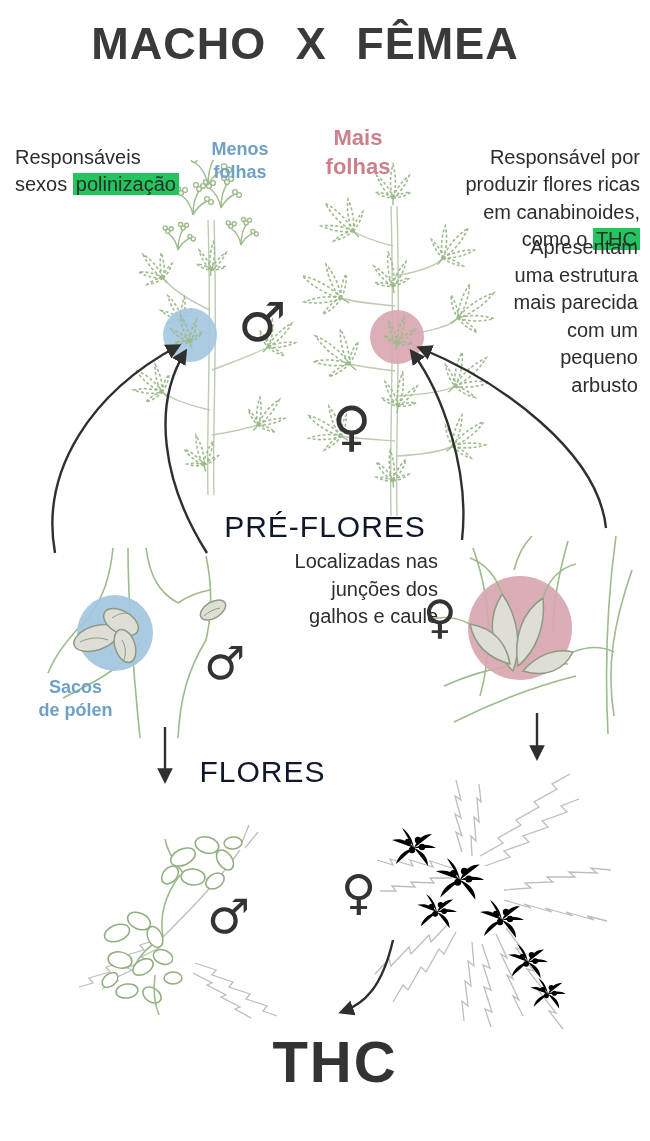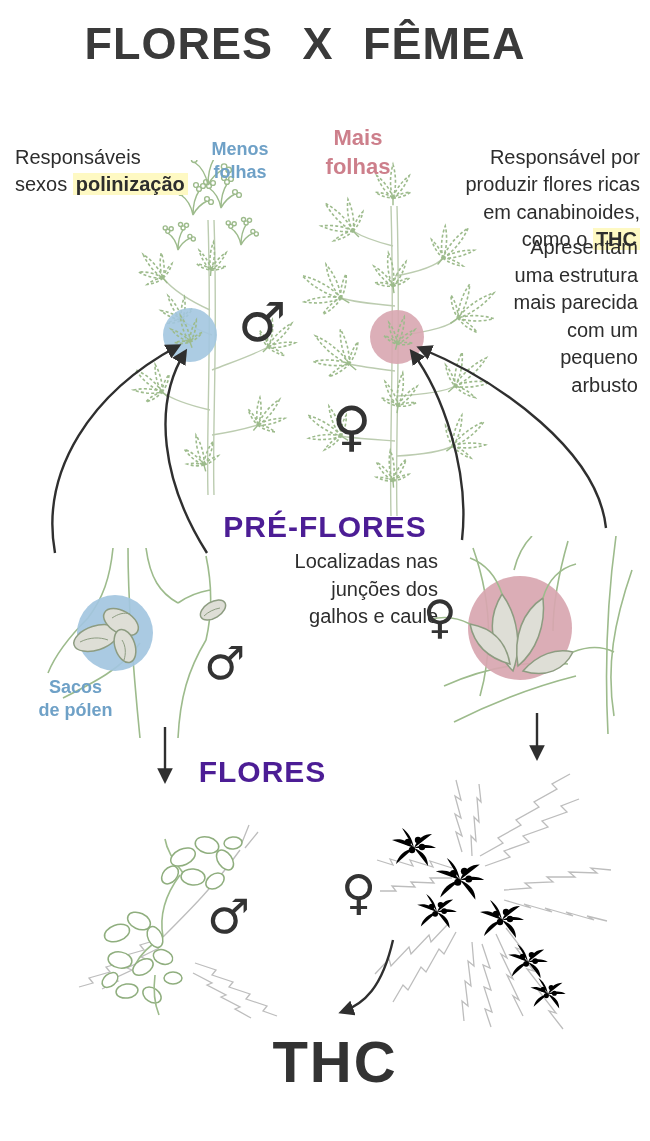--- a/index.html
+++ b/index.html
@@ -7,25 +7,25 @@
          font-family:"Liberation Sans",sans-serif;}
   .t{position:absolute;}
   .illus{position:absolute;z-index:1;}
   .arrows{position:absolute;left:0;top:0;z-index:2;pointer-events:none;}
   .txt{z-index:3;}
   .title{font-size:45px;font-weight:800;color:#3a3a3a;letter-spacing:1px;word-spacing:16px;text-align:center;}
   .subtitle{font-size:24px;font-weight:700;color:#8e8e8e;text-align:center;}
   .subtitle .it{font-style:italic;}
   .body{font-size:20px;line-height:1.38;color:#2d2d2d;font-weight:500;white-space:pre-line;}
   .right{text-align:right;}
-  .hl{background:#fef9c3;font-weight:700;padding:0 3px;}
+  .hl{background:#22c55e;font-weight:400;padding:0 3px;}
   .blue{color:#6fa1c7;font-weight:700;font-size:18px;line-height:1.3;text-align:center;white-space:pre-line;}
   .pink{color:#cd7f8b;font-weight:700;font-size:22px;line-height:1.3;text-align:center;white-space:pre-line;}
   .pink.small{font-size:20px;}
-  .sec-title{font-weight:700;font-size:30px;color:#4c1d95;letter-spacing:1px;text-align:center;}
+  .sec-title{font-weight:400;font-size:30px;color:#0f172a;letter-spacing:1px;text-align:center;}
   .thc-big{font-weight:800;font-size:58px;color:#333333;letter-spacing:2px;text-align:center;}
   .sym{color:#333;font-family:"DejaVu Sans",sans-serif;line-height:1;}
   .lf{stroke:#9dbb8c;fill:none;stroke-width:1.6;stroke-dasharray:3 2.2;vector-effect:non-scaling-stroke;}
   .lfs{stroke:#9dbb8c;fill:none;stroke-width:1.4;vector-effect:non-scaling-stroke;}
   .stem{stroke:#bcccb0;fill:none;stroke-width:1.4;}
   .stem2{stroke:#9dbb8c;fill:none;stroke-width:1.6;}
   .sac{fill:#deded6;stroke:#8d9c81;stroke-width:1.5;}
   .det{stroke:#8d9c81;stroke-width:1;fill:none;}
   .gry{stroke:#bdbdbd;fill:none;stroke-width:1.3;}
   .pod{stroke:#8fae7e;fill:#ffffff;stroke-width:1.5;}
@@ -195,21 +195,21 @@
   <svg class="arrows" width="650" height="1141" viewBox="0 0 650 1141">
     <path class="ar" d="M55 553C40 470 92 392 178 346" marker-end="url(#ah)"></path>
     <path class="ar" d="M207 553C162 482 152 405 185 352" marker-end="url(#ah)"></path>
     <path class="ar" d="M462 540C470 470 442 392 412 352" marker-end="url(#ah)"></path>
     <path class="ar" d="M606 528C598 452 502 382 420 348" marker-end="url(#ah)"></path>
     <path class="ar" d="M165 727L165 780" marker-end="url(#ah)"></path>
     <path class="ar" d="M537 713L537 757" marker-end="url(#ah)"></path>
     <path class="ar" d="M393 940C382 988 364 1004 342 1012" marker-end="url(#ah)"></path>
   </svg>
 
-  <div class="t txt title" style="left:0;top:18px;width:610px">FLORES X FÊMEA</div>
+  <div class="t txt title" style="left:0;top:18px;width:610px">MACHO X FÊMEA</div>
 
   <div class="t txt body" style="left:15px;top:116px;width:210px">
     <span>Responsáveis
 sexos </span><span class="hl">polinização</span>
   </div>
   <div class="t txt blue" style="left:175px;top:138px;width:130px">Menos
 folhas</div>
   <div class="t txt sym" style="left:238px;top:296px;font-size:54px">♂</div>
 
   <div class="t txt pink" style="left:303px;top:124px;width:110px">Mais

